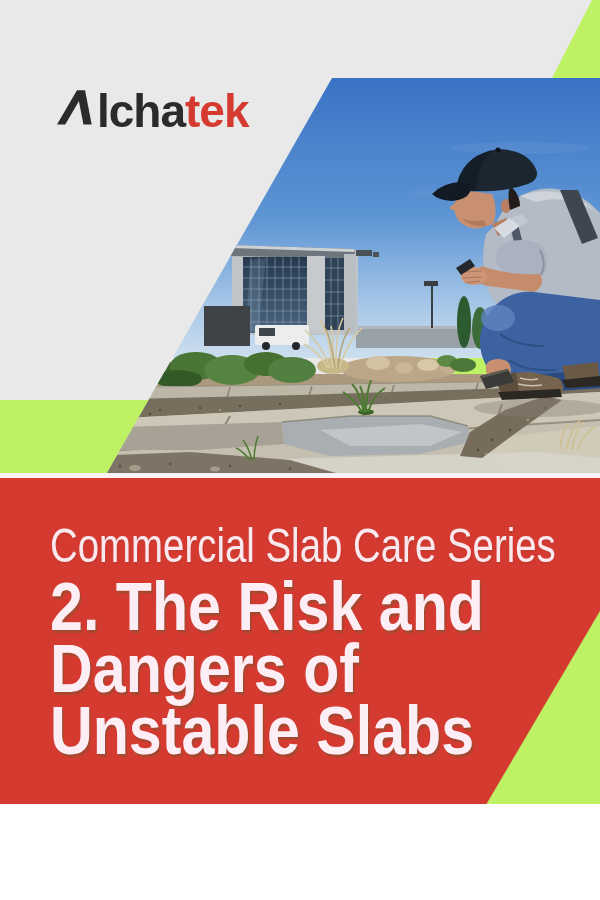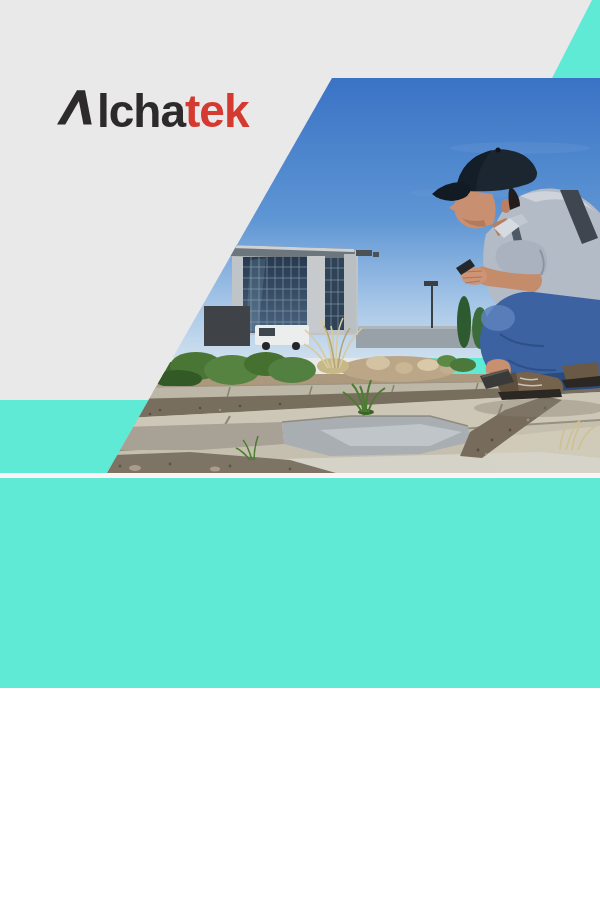--- a/index.html
+++ b/index.html
@@ -1,18 +1,18 @@
 <!DOCTYPE html>
 <html style="--brand-red: #d53a31; --logo-charcoal: #2d2a2b; --header-gray: #e9e9ea; --banner-text: #fdedf4; --series-text: #f9e8ed; --white: #ffffff;"><head>
 <meta charset="utf-8">
 <style>
   html,body{margin:0;padding:0;background:#ffffff;}
   .stage{
-    position:relative;width:600px;height:688px;overflow:hidden;
-    background:#5eead4;font-family:"Liberation Sans",sans-serif;
+    position:relative;width:600px;height:804px;overflow:hidden;
+    background:#bef264;font-family:"Liberation Sans",sans-serif;
     -webkit-font-smoothing:antialiased;
   }
   
   .gray-panel{
     position:absolute;left:0;top:0;width:600px;height:400px;
     background:var(--header-gray,#e9e9ea);
     clip-path:polygon(0 0,592px 0,387px 400px,0 400px);
   }
   
   .logo{
@@ -237,14 +237,22 @@
         <polygon points="498,314 560,311 562,319 502,322" fill="#2b2722"></polygon>
         <path d="M488,284 C494,280 502,280 508,284 C512,289 512,296 507,301 C500,305 492,303 488,298 C485,293 485,288 488,284 Z" fill="#c8906f"></path>
         <path d="M490,300 L506,296 M490,295 L508,291" stroke="#a9765c" stroke-width="1"></path>
         <polygon points="480,298 508,291 514,304 486,311" fill="#3a3b38"></polygon>
         <path d="M482,299 L508,292" stroke="#5a5b57" stroke-width="2"></path>
       </g>
     </svg>
   </div>
   <div class="photo-hairline"></div>
 
+  <div class="red-band">
+    <div class="series">Commercial Slab Care Series</div>
+    <div class="title">
+      <div>2. The Risk and</div>
+      <div>Dangers of</div>
+      <div>Unstable Slabs</div>
+    </div>
+  </div>
 
 </div>
 
 </body></html>

